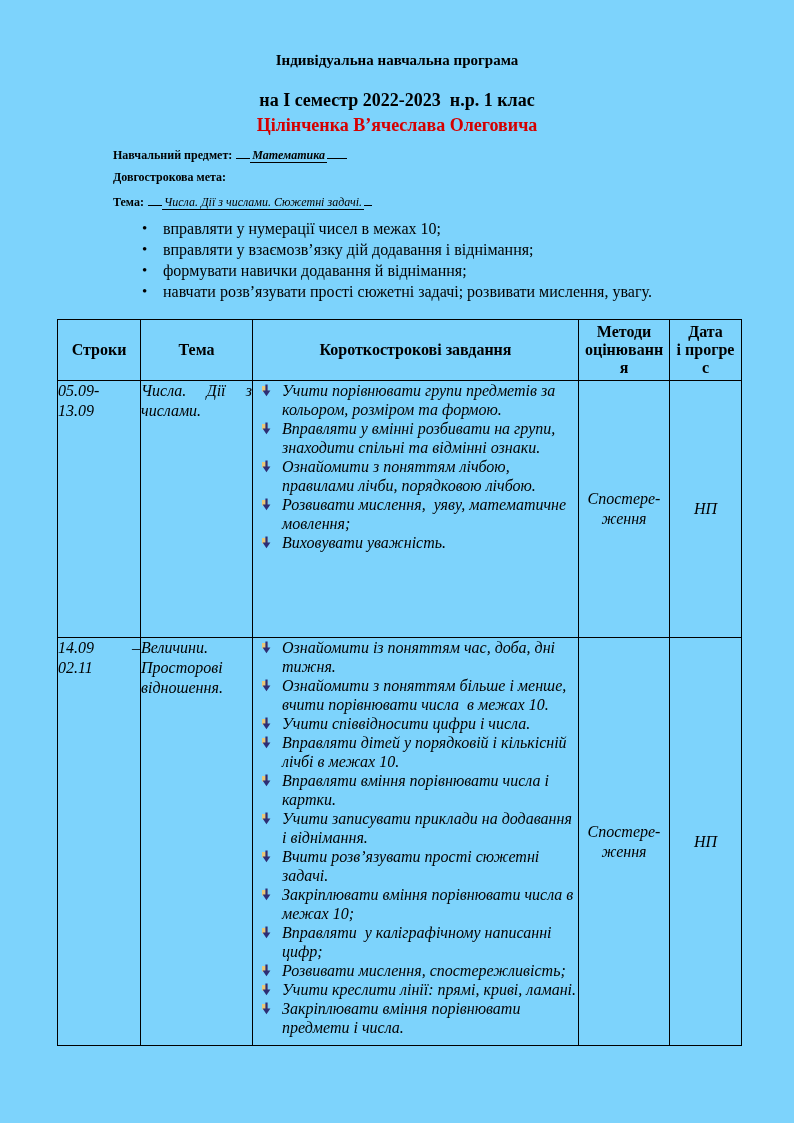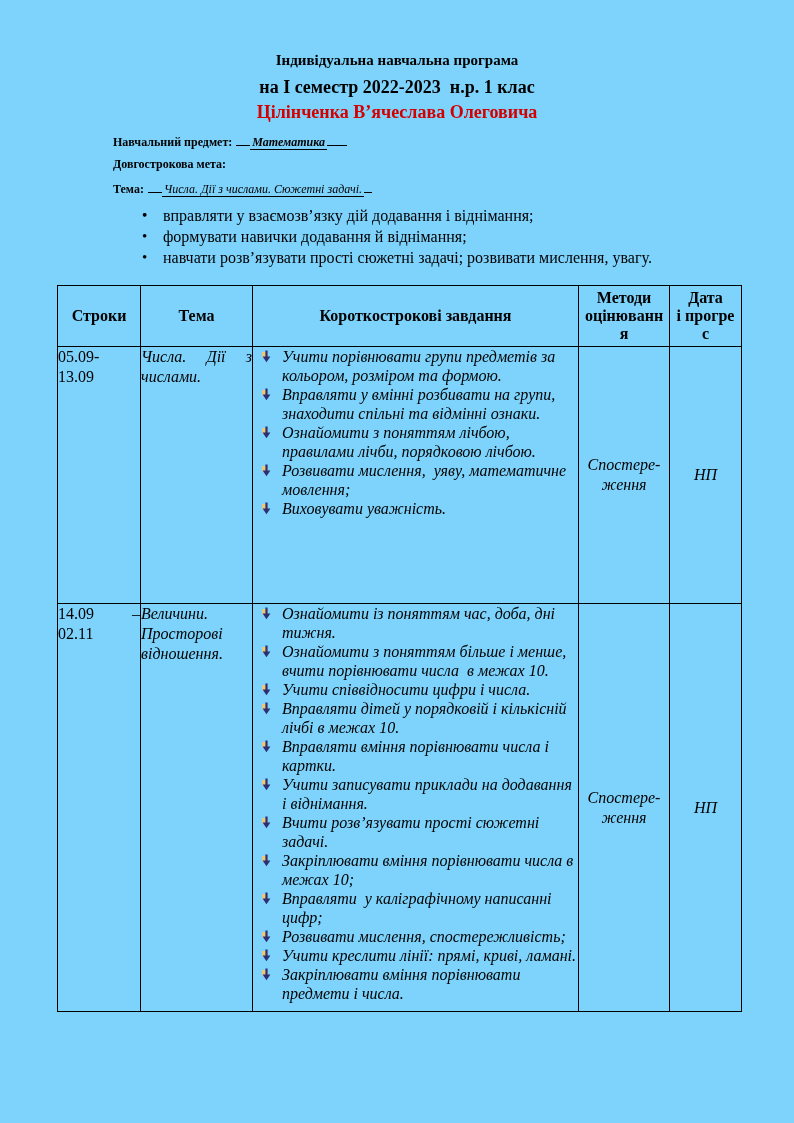--- a/index.html
+++ b/index.html
@@ -4,21 +4,21 @@
 <style>
   html,body{margin:0;padding:0;background:#888;}
   .page{
     width:794px;height:1123px;background:#7dd3fc;margin:0 auto;
     font-family:"Liberation Serif", serif;color:#000;position:relative;
     overflow:hidden;box-sizing:border-box;
   }
   
   .title-block{padding-top:50px;text-align:center;}
   .title-1{font-size:15px;font-weight:bold;line-height:20px;}
-  .title-2{font-size:18px;font-weight:bold;line-height:24px;margin-top:5px;}
+  .title-2{font-size:18px;font-weight:bold;line-height:24px;margin-top:18px;}
   .title-3{font-size:18px;font-weight:bold;line-height:24px;margin-top:1px;color:#d40000;}
   
   .fields{margin:4px 40px 0 113px;font-size:12px;}
   .field-line{line-height:22px;white-space:nowrap;}
   .lbl{font-weight:bold;}
   .pad{display:inline-block;border-bottom:1px solid #000;height:17px;vertical-align:baseline;margin-left:3px;}
   .w14{width:14px;margin-left:4px;}
   .w20{width:20px;margin-left:0;}
   .w8{width:8px;margin-left:0;}
   .uval{border-bottom:1px solid #000;font-style:italic;padding:0 2px;}
@@ -29,21 +29,21 @@
   .goals .dot{position:absolute;left:0;top:-1px;font-size:15px;}
   
   table.sched{
     border-collapse:collapse;table-layout:fixed;width:684px;
     margin:17px 0 0 57px;font-size:16px;
   }
   table.sched th,table.sched td{border:1.5px solid #000;padding:0;box-sizing:border-box;}
   table.sched th{font-weight:bold;vertical-align:middle;text-align:center;line-height:18px;padding:3px 2px;}
   .row-1 td{height:257px;}
   .row-2 td{height:408px;}
-  td.c-dates{vertical-align:top;padding:3px 7px 3px 7px;line-height:20px;}
+  td.c-dates{vertical-align:top;font-style:italic;padding:3px 7px 3px 7px;line-height:20px;}
   td.c-dates .jline{display:flex;justify-content:space-between;}
   td.c-theme{vertical-align:top;font-style:italic;text-align:justify;padding:3px 8px;line-height:20px;}
   td.c-tasks{vertical-align:top;padding:3px 4px 2px 2px;}
   .task{position:relative;padding-left:29px;font-style:italic;line-height:19px;}
   .arrow-icon{position:absolute;left:8px;top:3px;width:11px;height:13px;}
   td.c-method{vertical-align:middle;text-align:center;font-style:italic;line-height:20px;padding:2px;border-radius:20px;}
   td.c-progress{vertical-align:middle;text-align:center;font-style:italic;padding:2px;}
 </style>
 </head>
 <body>
@@ -62,21 +62,21 @@
     </div>
     <div class="field-line">
       <span class="lbl">Довгострокова мета:</span>
     </div>
     <div class="field-line">
       <span class="lbl">Тема:</span><span class="pad w14"></span><span class="uval">Числа. Дії з числами. Сюжетні задачі.</span><span class="pad w8"></span>
     </div>
   </div>
 
   <ul class="goals" id="goals-list">
-      <li><span class="dot">•</span></li>
+      <li><span class="dot">•</span><span>вправляти у нумерації чисел в межах 10;</span></li>
       <li><span class="dot">•</span><span>вправляти у взаємозв’язку дій додавання і віднімання;</span></li>
       <li><span class="dot">•</span><span>формувати навички додавання й віднімання;</span></li>
       <li><span class="dot">•</span><span>навчати розв’язувати прості сюжетні задачі; розвивати мислення, увагу.</span></li>
     </ul>
 
   <table class="sched">
     <colgroup>
       <col style="width:83px">
         <col style="width:112px">
         <col style="width:326px">

